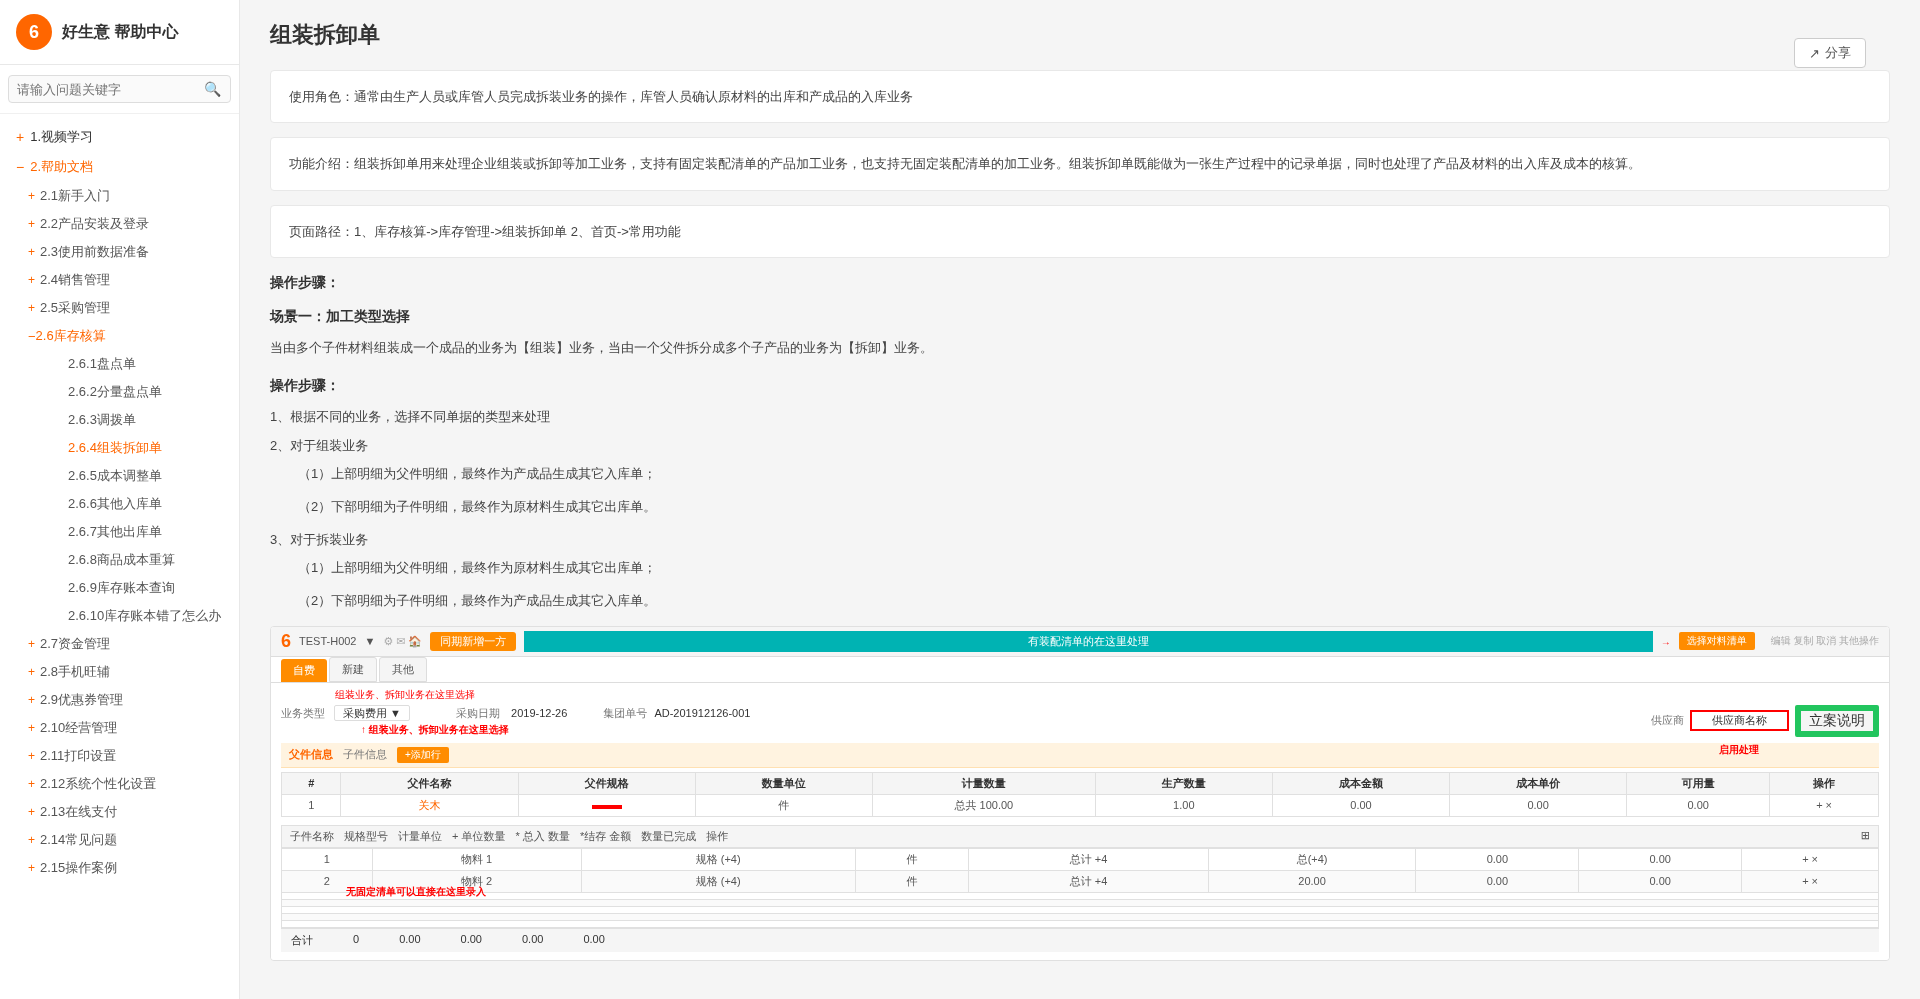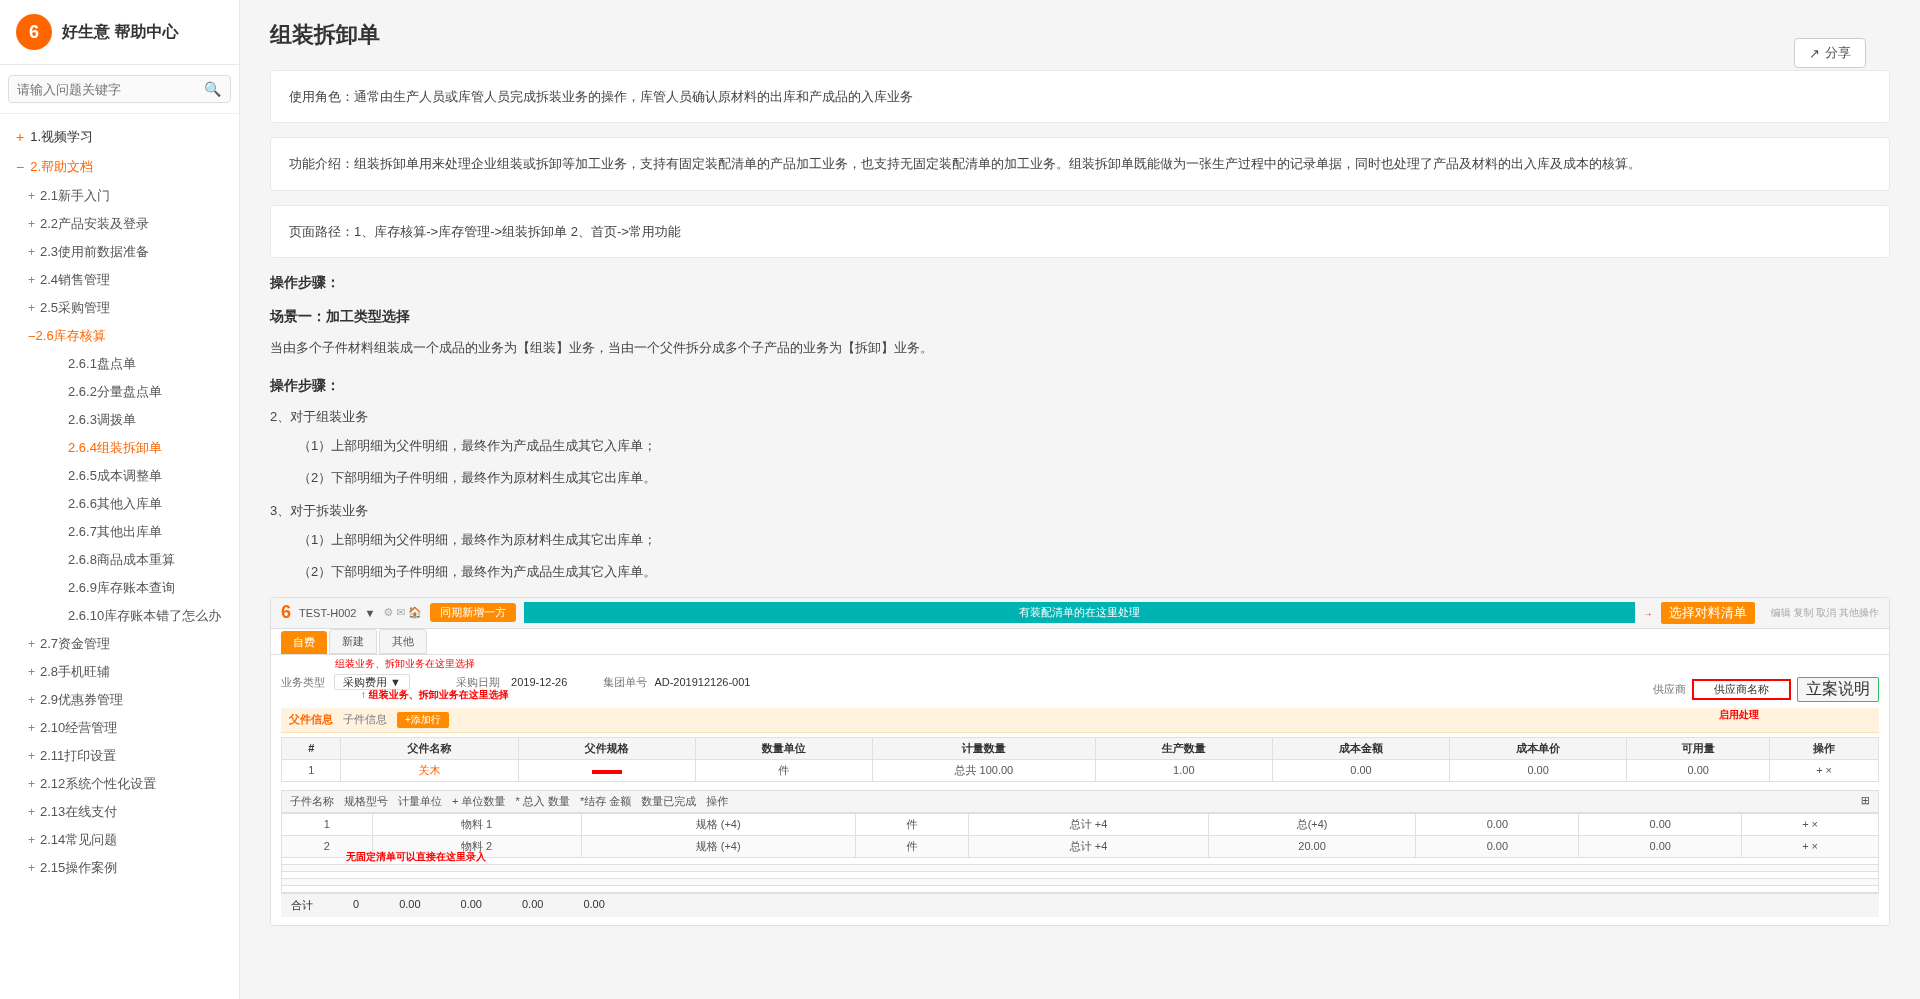--- a/index.html
+++ b/index.html
@@ -128,21 +128,21 @@
     .sim-label { color: #777; }
     .sim-table { width: 100%; border-collapse: collapse; font-size: 11px; }
     .sim-table th { background: #f5f5f5; border: 1px solid #e0e0e0; padding: 3px 6px; text-align: center; }
     .sim-table td { border: 1px solid #e0e0e0; padding: 3px 6px; text-align: center; color: #555; }
     .sim-table tr:nth-child(even) td { background: #fafafa; }
     .teal-banner {
       background: #00b3b3; color: #fff; padding: 3px 10px; font-size: 11px;
       text-align: center; flex: 1;
     }
     .orange-process-btn {
-      background: #ff8c00; color: #fff; padding: 2px 8px; border-radius: 2px; font-size: 13px;
+      background: #ff8c00; color: #fff; padding: 2px 8px; border-radius: 2px; font-size: 10px;
     }
     .sim-section-header {
       background: #fff3e0; padding: 4px 8px; font-size: 11px; border-bottom: 1px solid #ffe0b2;
       color: #555; display: flex; gap: 10px;
     }
     .sim-add-row-btn {
       background: #ff8c00; color: #fff; padding: 1px 8px; border-radius: 2px; font-size: 10px;
     }
     .header-top { display: flex; align-items: center; justify-content: space-between; position: relative; }
 
@@ -298,20 +298,21 @@
       <span>页面路径：1、库存核算-&gt;库存管理-&gt;组装拆卸单 2、首页-&gt;常用功能</span>
     </div>
 
     <div class="section-title">操作步骤：</div>
 
     <div class="section-title">场景一：加工类型选择</div>
     <div class="content-text">当由多个子件材料组装成一个成品的业务为【组装】业务，当由一个父件拆分成多个子产品的业务为【拆卸】业务。</div>
 
     <div class="section-title">操作步骤：</div>
 
+    <div class="content-text step-num">1、根据不同的业务，选择不同单据的类型来处理</div>
     <div class="content-text step-num">2、对于组装业务</div>
     <div class="content-text indent">（1）上部明细为父件明细，最终作为产成品生成其它入库单；</div>
     <div class="content-text indent">（2）下部明细为子件明细，最终作为原材料生成其它出库单。</div>
     <div class="content-text step-num">3、对于拆装业务</div>
     <div class="content-text indent">（1）上部明细为父件明细，最终作为原材料生成其它出库单；</div>
     <div class="content-text indent">（2）下部明细为子件明细，最终作为产成品生成其它入库单。</div>
 
     <div class="screenshot-box">
       <div class="sim-screen">
 
@@ -347,21 +348,21 @@
               <span class="sim-label">采购日期</span>
               <span style="margin-left:8px; font-size:11px;">2019-12-26</span>
             </div>
             <div style="margin-left:20px;">
               <span class="sim-label">集团单号</span>
               <span style="margin-left:4px; font-size:11px;">AD-201912126-001</span>
             </div>
             <div style="margin-left:auto; display:flex; align-items:center; gap:6px;margin-top:14px;">
               <span class="sim-label">供应商</span>
               <span style="border:2px solid red; padding:1px 20px; font-size:11px; min-width:80px; display:inline-block;">供应商名称</span>
-              <span style="background:#f5f5f5; border:1px solid #22c55e; padding:1px 8px; font-size:16px; border-radius:2px;">立案说明</span>
+              <span style="background:#f5f5f5; border:6px solid #22c55e; padding:1px 8px; font-size:14px; border-radius:2px;">立案说明</span>
             </div>
           </div>
 
           <div style="position:relative; margin-bottom:4px;">
             <div class="sim-section-header">
               <span style="color:#f60; font-weight:bold; font-size:11px;">父件信息</span>
               <span style="color:#777; font-size:11px;">子件信息</span>
               <span class="sim-add-row-btn">+添加行</span>
             </div>
             <div style="position:absolute; top:-20px; left:80px; color:red; font-size:10px; font-weight:bold; white-space:nowrap;">

